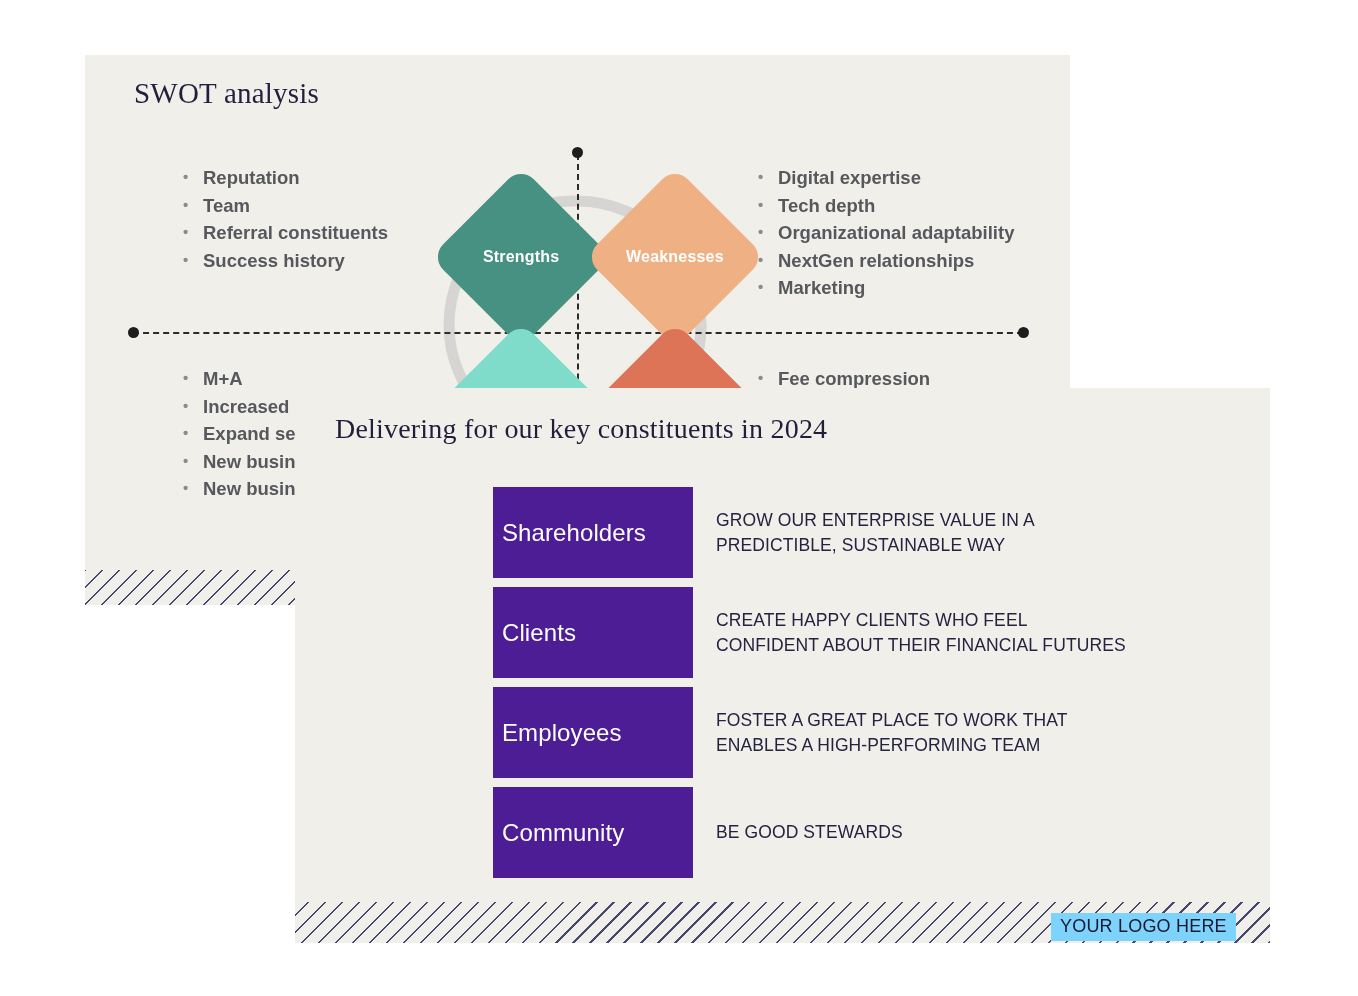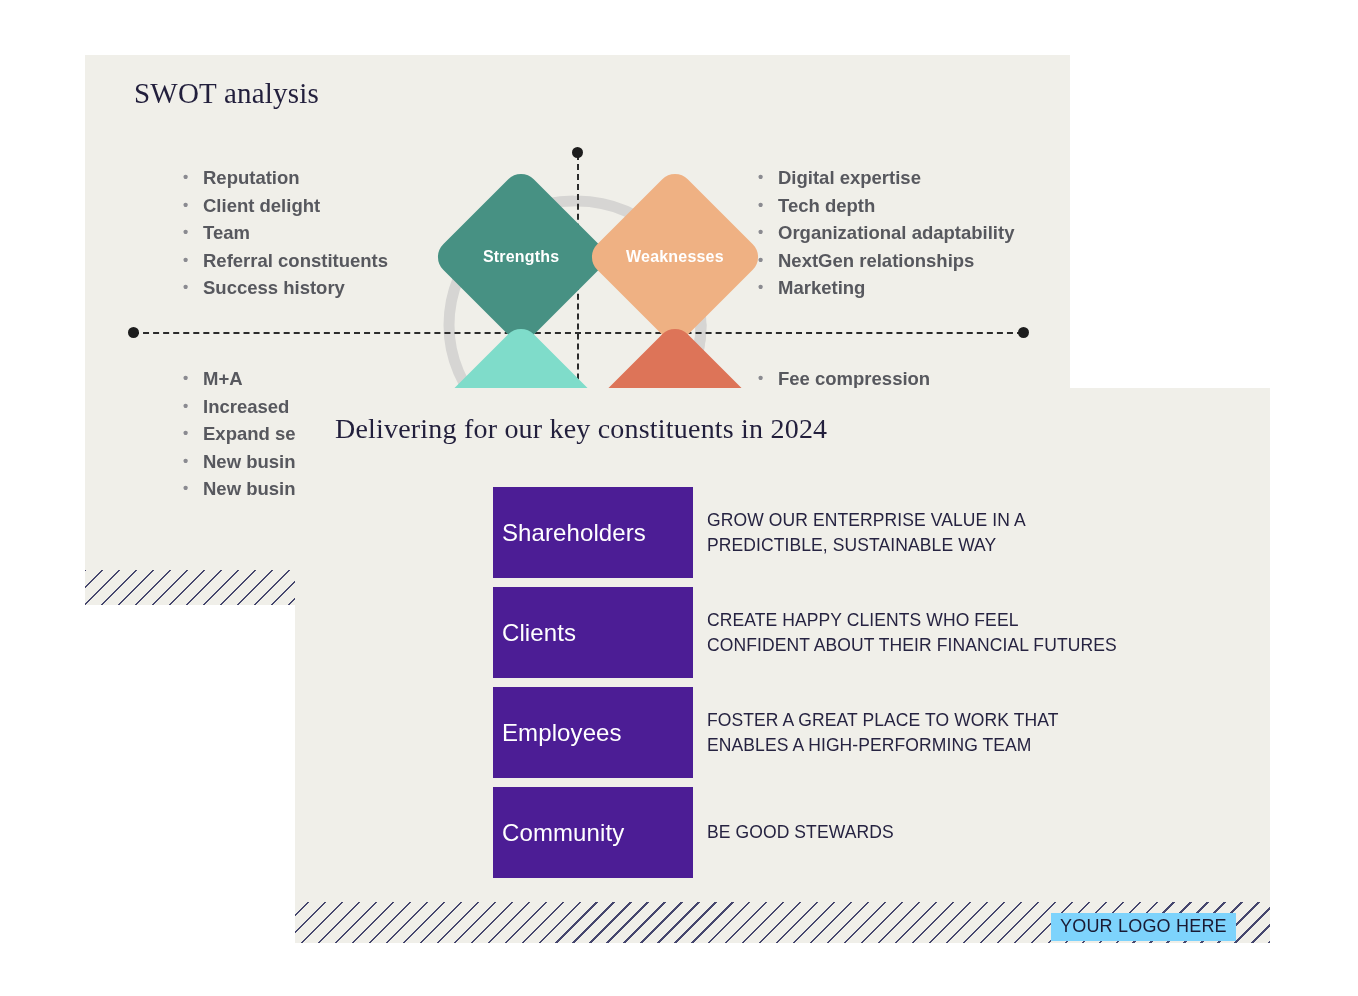--- a/index.html
+++ b/index.html
@@ -195,21 +195,21 @@
     color: #ffffff;
     font-size: 24px;
     letter-spacing: 0.1px;
     white-space: nowrap;
   }
 
   .constituent-desc {
     flex: 1 1 auto;
     display: flex;
     align-items: center;
-    padding-left: 14px;
+    padding-left: 23px;
     box-sizing: border-box;
   }
   .constituent-desc-text {
     color: #262341;
     font-size: 17.5px;
     line-height: 25px;
     letter-spacing: 0.1px;
     white-space: pre-line;
   }
 
@@ -267,21 +267,20 @@
     </div>
     <div class="diamond" id="diamond-opportunities">
       <span class="diamond-label"></span>
     </div>
     <div class="diamond" id="diamond-threats">
       <span class="diamond-label"></span>
     </div>
 
     <ul class="bullet-list" id="swot-strengths-list">
       <li>Reputation</li>
-      <li>Client delight</li>
       <li>Team</li>
       <li>Referral constituents</li>
       <li>Success history</li>
     </ul>
 
     <ul class="bullet-list" id="swot-weaknesses-list">
       <li>Digital expertise</li>
       <li>Tech depth</li>
       <li>Organizational adaptability</li>
       <li>NextGen relationships</li>

